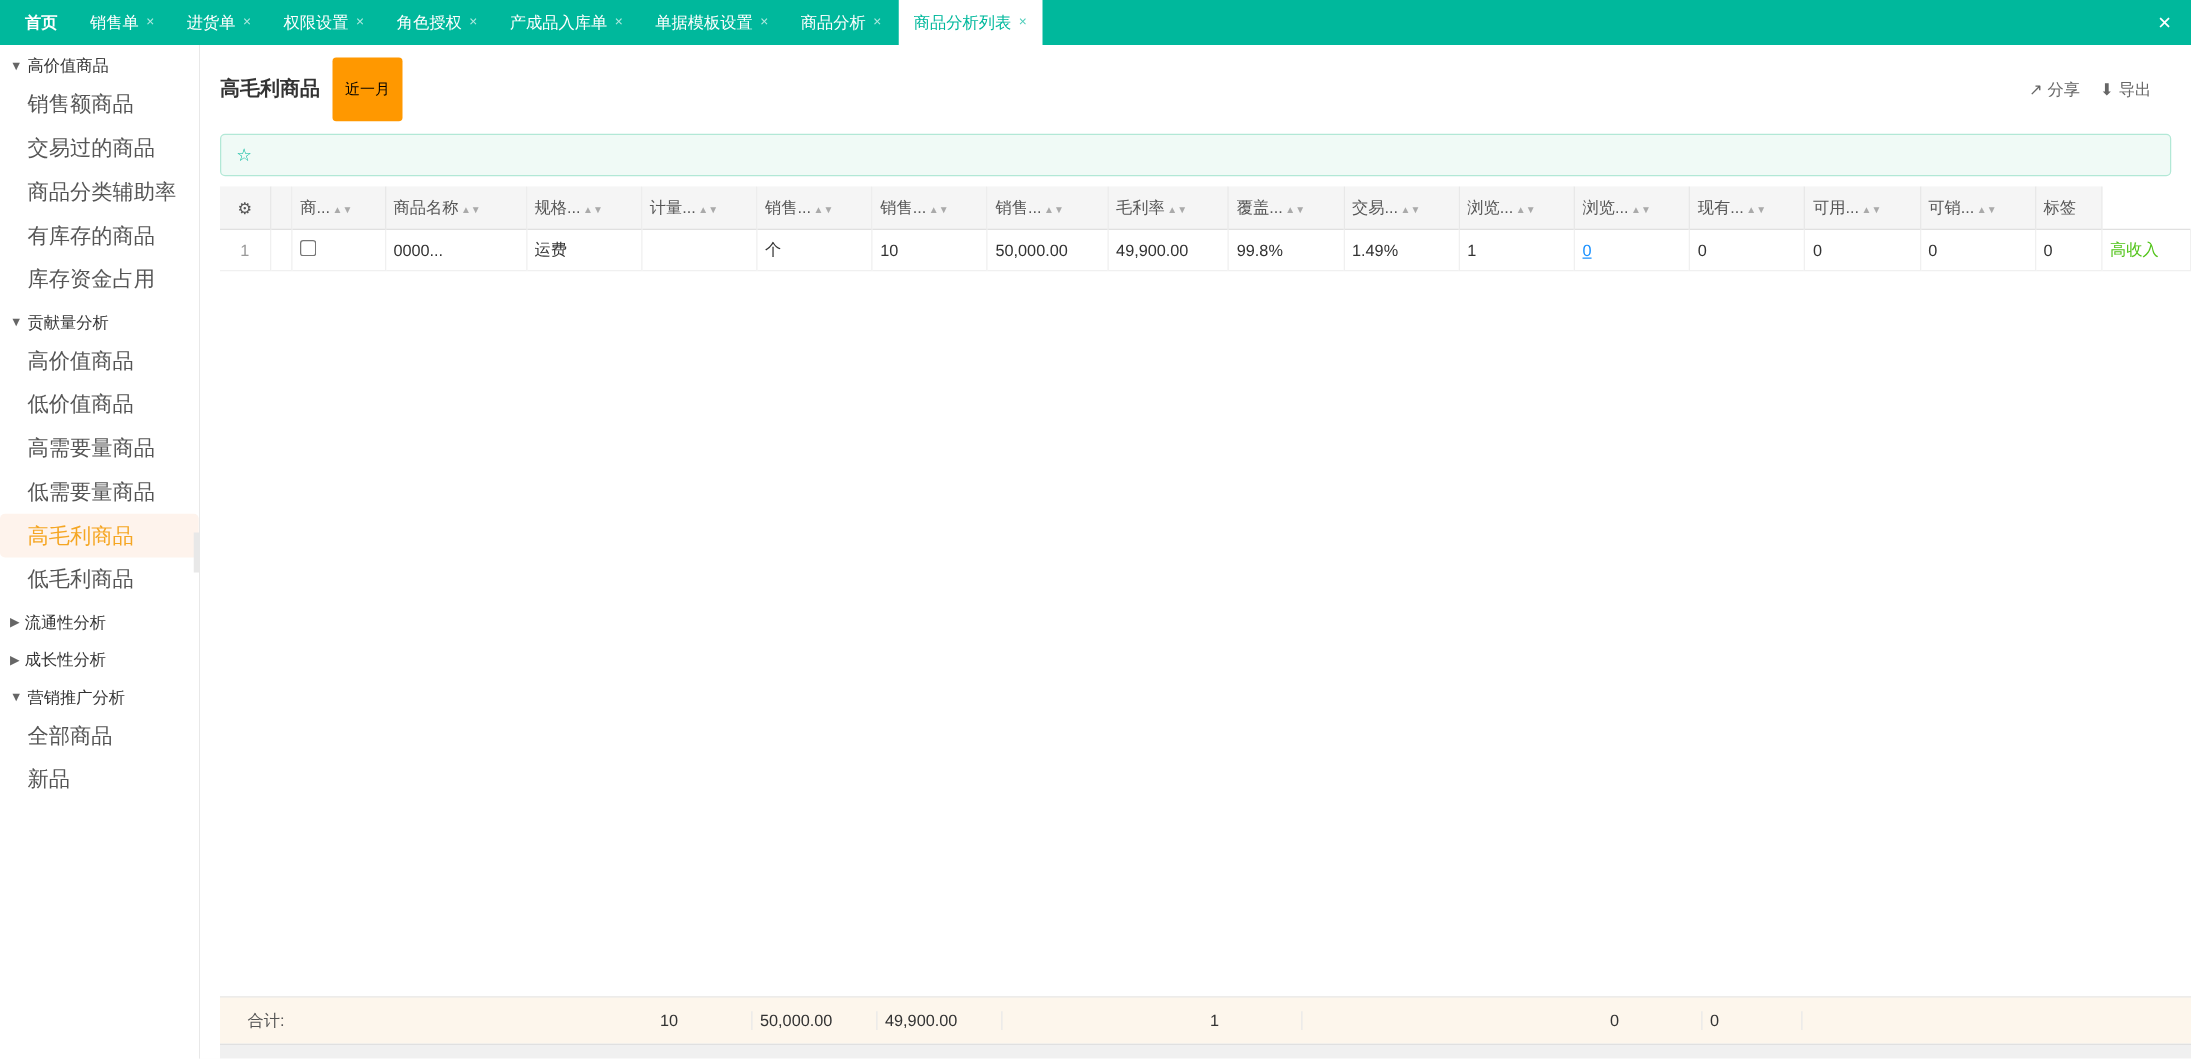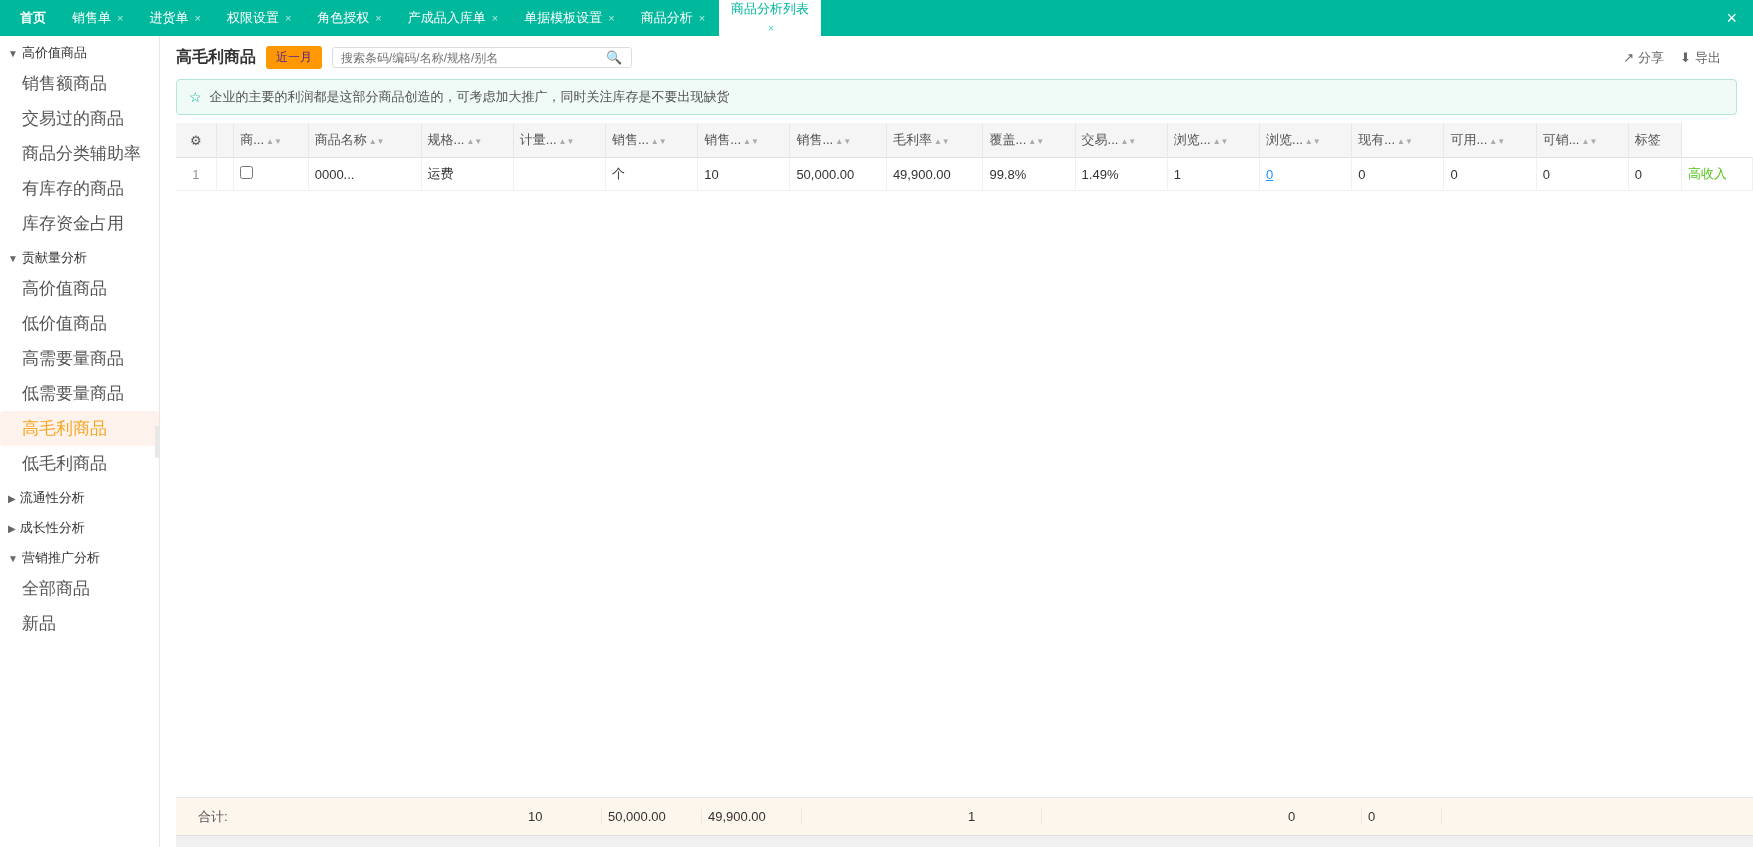--- a/index.html
+++ b/index.html
@@ -19,21 +19,21 @@
       display: flex;
       align-items: center;
       padding: 0 12px;
       height: 36px;
       color: #fff;
       cursor: pointer;
       white-space: nowrap;
       font-size: 13px;
       gap: 4px;
     }
-    .nav-tab.active { background: #fff; color: #00b89c; flex-direction: column; }
+    .nav-tab.active { background: #fff; color: #00b89c; }
     .nav-tab .close-x {
       font-size: 11px;
       opacity: 0.7;
       cursor: pointer;
       margin-left: 2px;
     }
     .nav-tab.home { font-weight: bold; }
     .nav-close-all {
       margin-left: auto;
       color: #fff;
@@ -116,24 +116,24 @@
       padding: 10px 16px 10px 0;
       gap: 10px;
     }
     .content-title {
       font-size: 16px;
       font-weight: bold;
       color: #333;
     }
     .filter-btn {
       background: #ff9800;
-      color: #4c1d95;
+      color: #000000;
       border: none;
       border-radius: 3px;
-      padding: 3px 10px;
+      padding: 17px 10px;
       font-size: 12px;
       cursor: pointer;
     }
     .search-box {
       display: flex;
       align-items: center;
       border: 1px solid #ddd;
       border-radius: 3px;
       padding: 2px 8px;
       gap: 6px;
@@ -320,39 +320,34 @@
       </div>
       <div class="sidebar-item">全部商品</div>
       <div class="sidebar-item">新品</div>
     </div>
 
   <div class="content-area">
 
     <div class="content-header">
       <span class="content-title">高毛利商品</span>
       <button class="filter-btn">近一月</button>
-      <div class="search-box">
-        <input type="text" placeholder="搜索条码/编码/名称/规格/别名" style="">
-        <span class="search-icon">🔍</span>
-      </div>
       <div class="header-actions">
         <div class="action-btn">
           <span>↗</span>
           <span>分享</span>
         </div>
         <div class="action-btn">
           <span>⬇</span>
           <span>导出</span>
         </div>
       </div>
     </div>
 
     <div class="info-banner">
       <span class="info-icon">☆</span>
-      <span>企业的主要的利润都是这部分商品创造的，可考虑加大推广，同时关注库存是不要出现缺货</span>
     </div>
 
     <div class="table-wrapper">
       <table id="products-table">
         <thead id="table-head">
             <tr>
               <th><span>⚙</span></th>
               <th><span></span></th>
               <th>商...<span class="sort-icons">▲▼</span></th>
               <th>商品名称<span class="sort-icons">▲▼</span></th>

